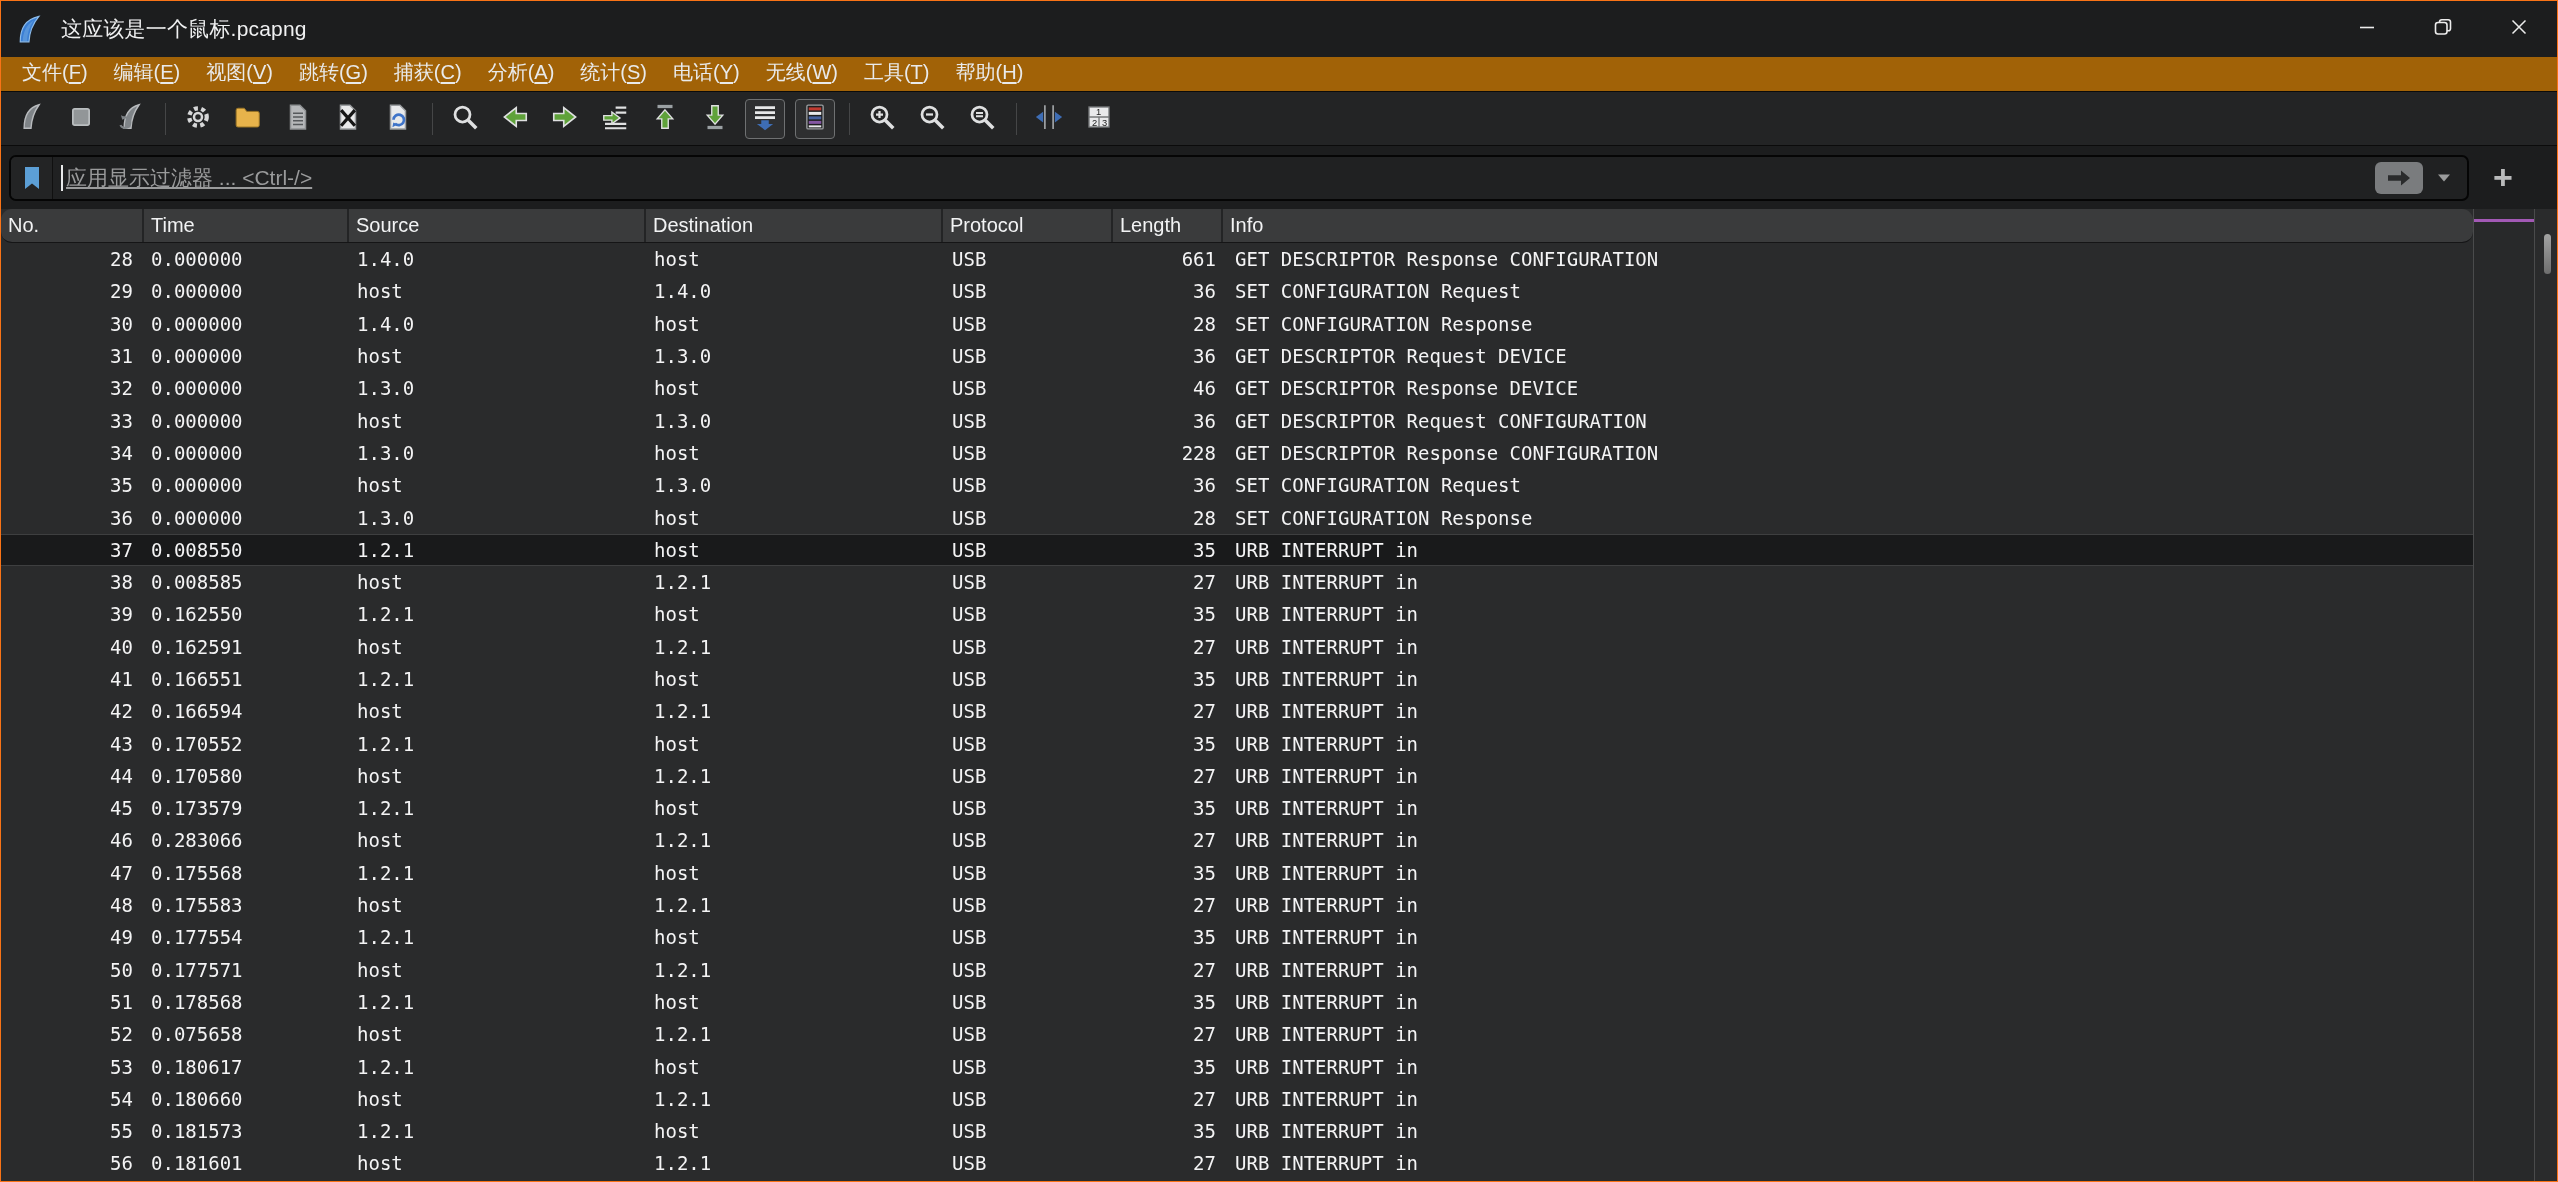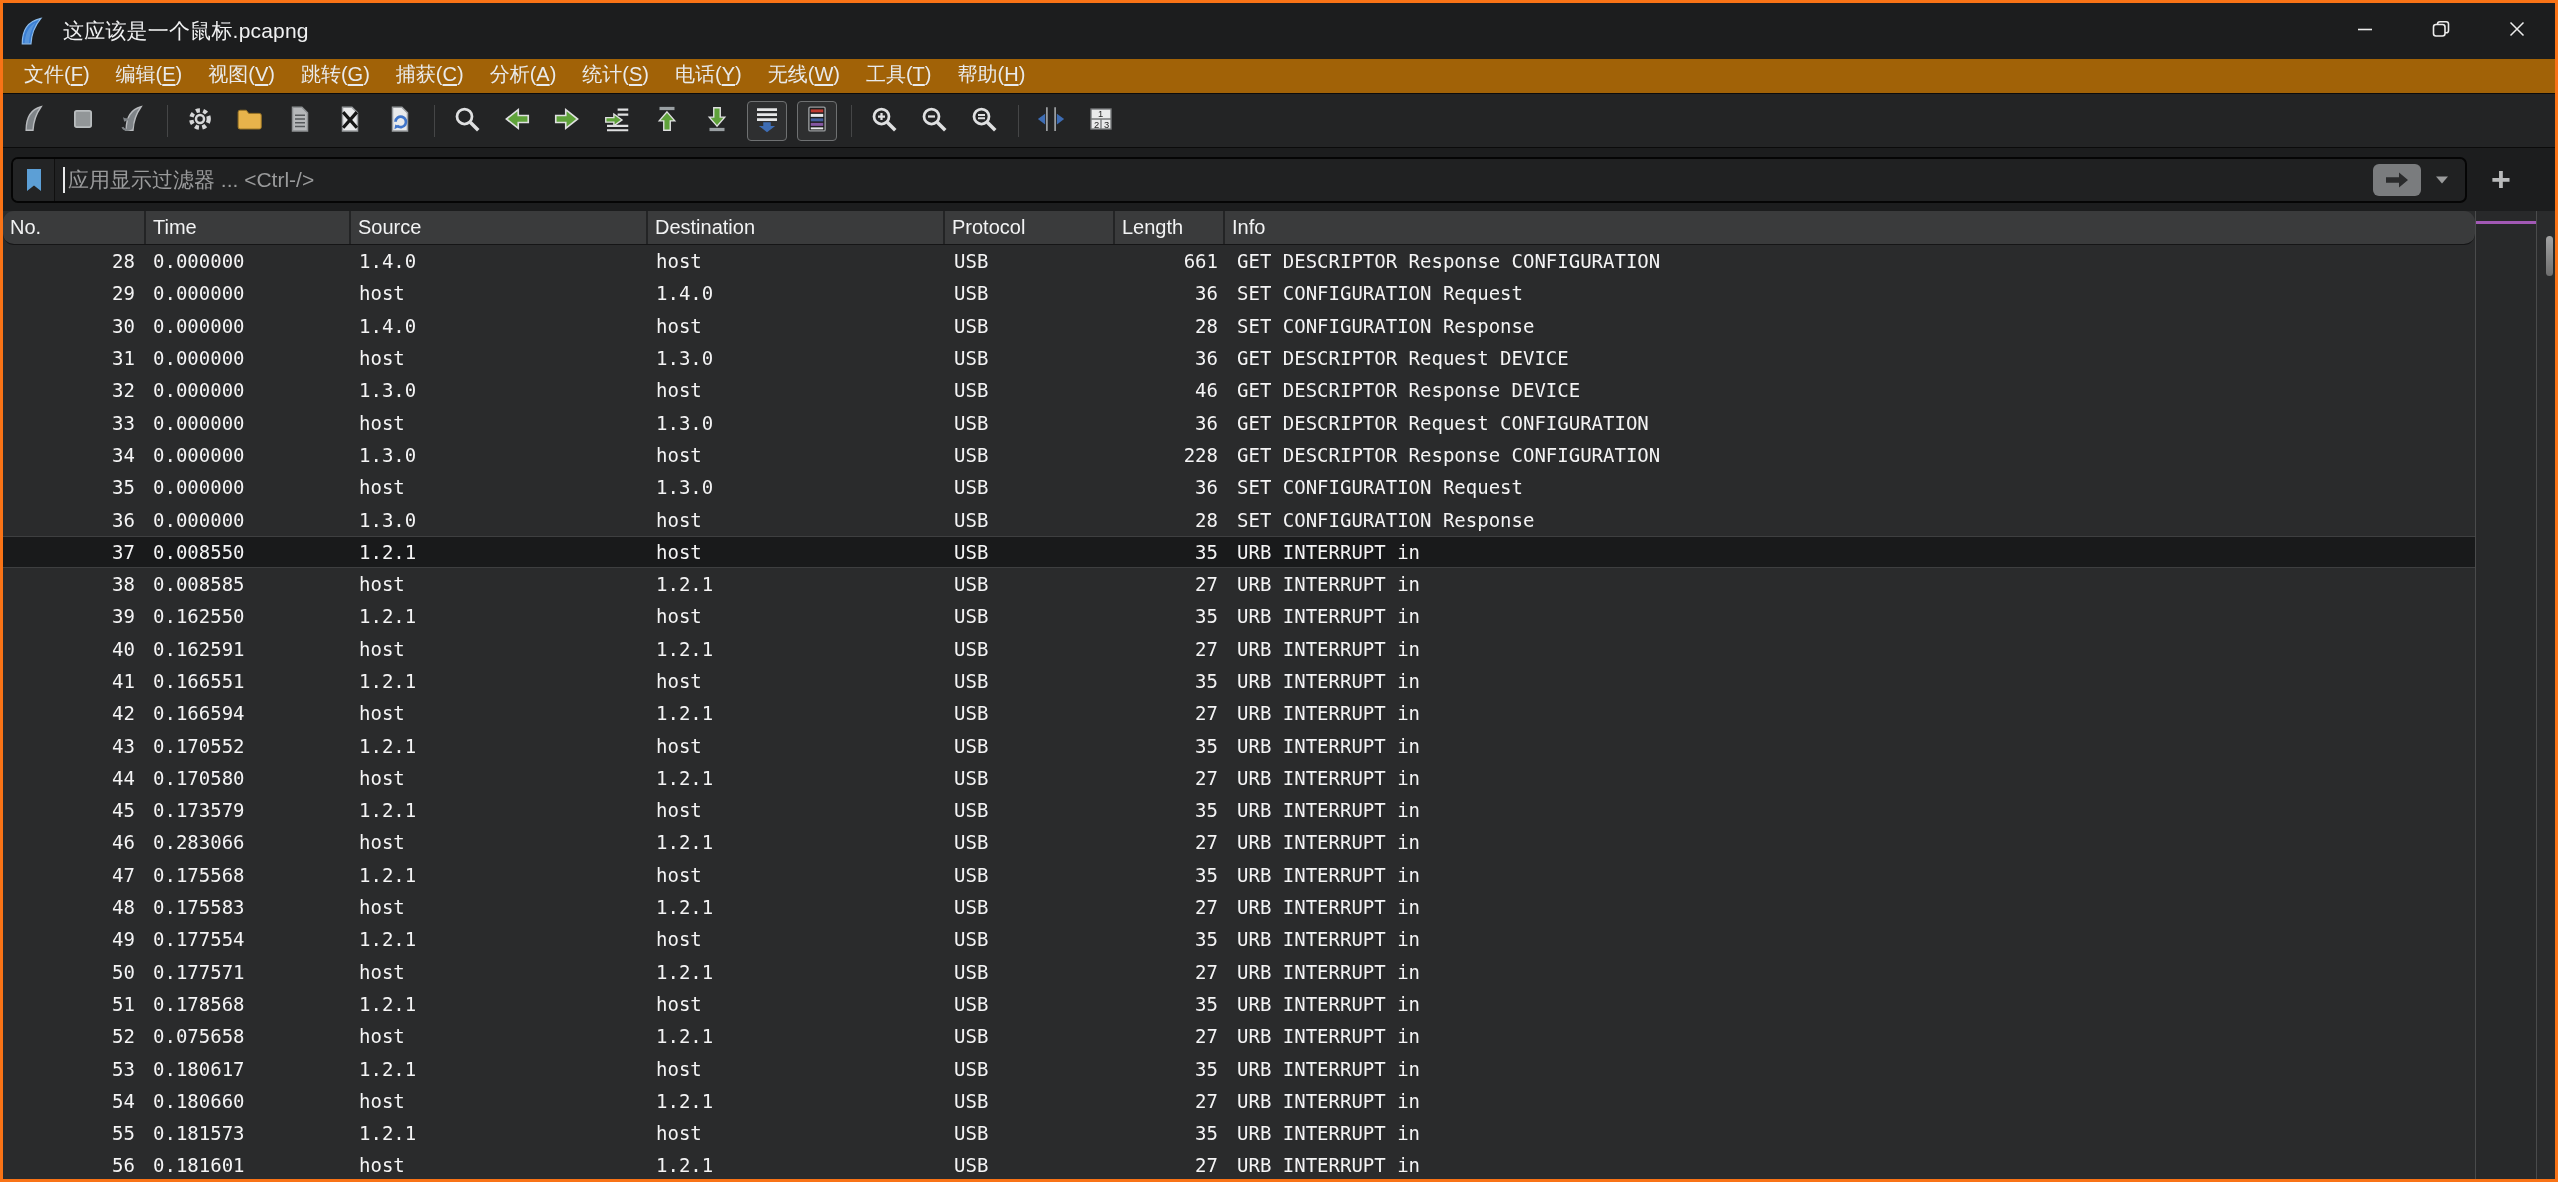--- a/index.html
+++ b/index.html
@@ -3,21 +3,21 @@
 <meta charset="utf-8">
 <style>
   * { margin:0; padding:0; box-sizing:border-box; }
   html,body { width:2558px; height:1182px; overflow:hidden; }
   body {
     background:#1c1d1e;
     font-family:"Liberation Sans", sans-serif;
     color:#e8e9ea;
     -webkit-font-smoothing:antialiased;
   }
-  .window { width:100%; height:100%; display:flex; flex-direction:column; border:3px solid #f97316; }
+  .window { width:100%; height:100%; display:flex; flex-direction:column; border:1px solid #f97316; }
 
   
   .titlebar { height:56px; display:flex; align-items:center; background:#1c1d1e; flex:0 0 auto; }
   .app-icon { margin-left:14px; width:30px; height:34px; display:flex; align-items:center; }
   .title-text { margin-left:16px; font-size:21px; color:#f0f1f2; letter-spacing:0.2px; }
   .win-controls { margin-left:auto; display:flex; height:100%; }
   .win-btn { width:76px; height:100%; display:flex; align-items:center; justify-content:center; cursor:default; }
 
   
   .menubar { height:34px; display:flex; background:#a16207; padding-left:8px; flex:0 0 auto; }
@@ -29,21 +29,21 @@
   .tool-btn { width:40px; height:40px; display:flex; align-items:center; justify-content:center; margin-right:10px; border-radius:4px; border:1px solid transparent; }
   .tool-btn.pressed { border:1px solid #6f7172; background:#2e2f30; }
   .tool-btn.disabled { opacity:0.9; }
   .tool-sep { width:1px; height:32px; background:#454647; margin:0 12px 0 4px; }
 
   
   .filterbar { height:63px; display:flex; align-items:center; background:#1c1d1e; padding:0 34px 0 8px; flex:0 0 auto; }
   .filter-input { flex:1; height:46px; background:#202122; border:2px solid #050505; border-radius:7px; display:flex; align-items:center; overflow:hidden; }
   .bookmark-box { width:42px; height:100%; display:flex; align-items:center; justify-content:center; border-right:1px solid #101010; background:#232425; }
   .caret { width:2px; height:26px; background:#e8e9ea; margin-left:8px; }
-  .filter-placeholder { color:#9a9b9c; font-size:21px; margin-left:3px; flex:1; white-space:nowrap; overflow:hidden; }
+  .filter-placeholder { color:#9a9b9c; font-size:21px; margin-left:3px; flex:1; white-space:nowrap; overflow:hidden;text-decoration:underline; }
   .apply-btn { width:48px; height:32px; background:#7a7c7e; border-radius:6px; display:flex; align-items:center; justify-content:center; margin-right:8px; }
   .expr-caret { width:26px; height:32px; display:flex; align-items:center; justify-content:center; margin-right:10px; }
   .add-filter-btn { margin-left:14px; width:40px; height:40px; display:flex; align-items:center; justify-content:center; font-size:34px; font-weight:bold; color:#b9babb; }
 
   
   .content { flex:1; display:flex; min-height:0; }
   .table-area { width:2472px; display:flex; flex-direction:column; background:#2a2b2c; }
   .header-row { height:34px; display:flex; background:#3a3b3c; border-bottom:1px solid #151516; flex:0 0 auto;border-radius:11px; }
   .header-cell { display:flex; align-items:center; padding-left:7px; font-size:20px; color:#f2f3f4; border-right:2px solid #232425; }
   .header-cell:last-child { border-right:none; flex:1; }

